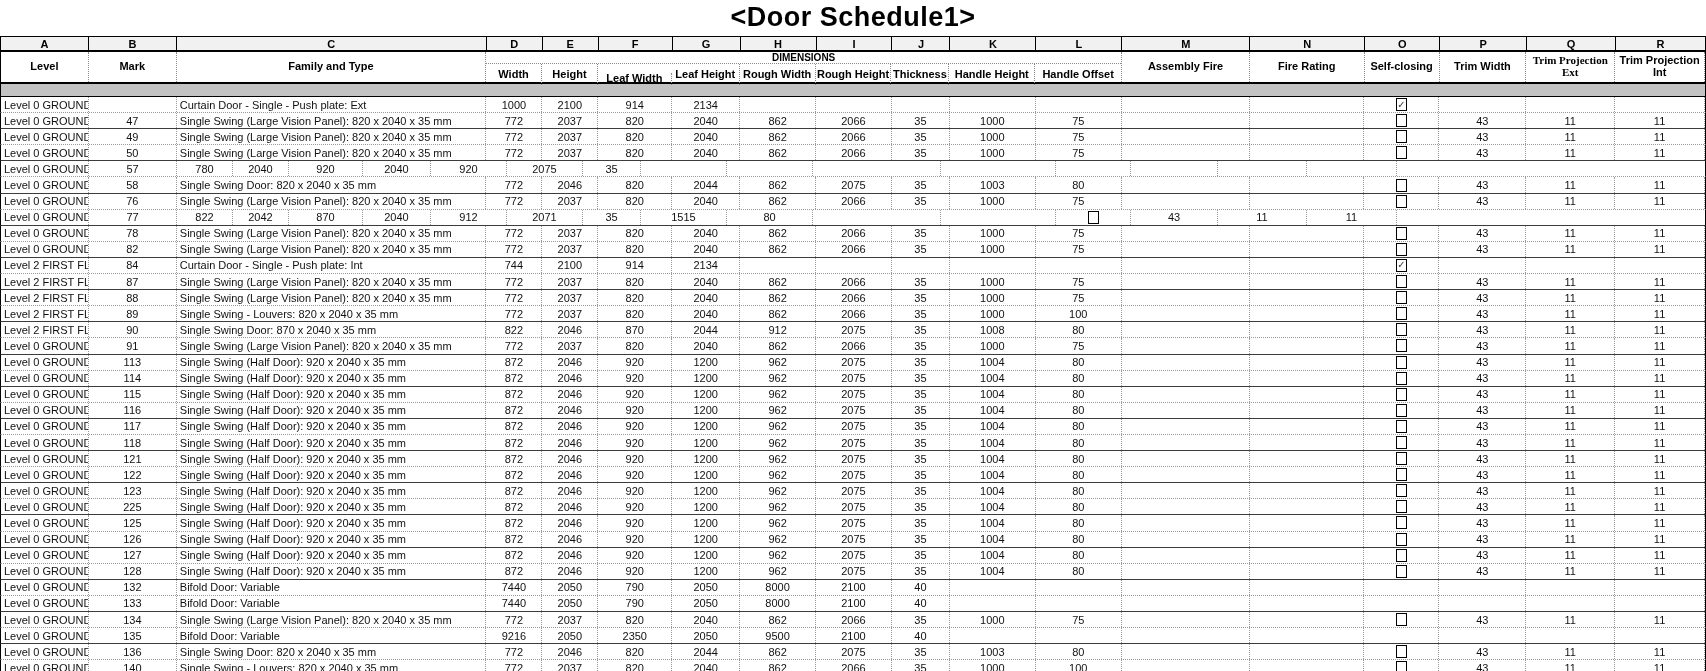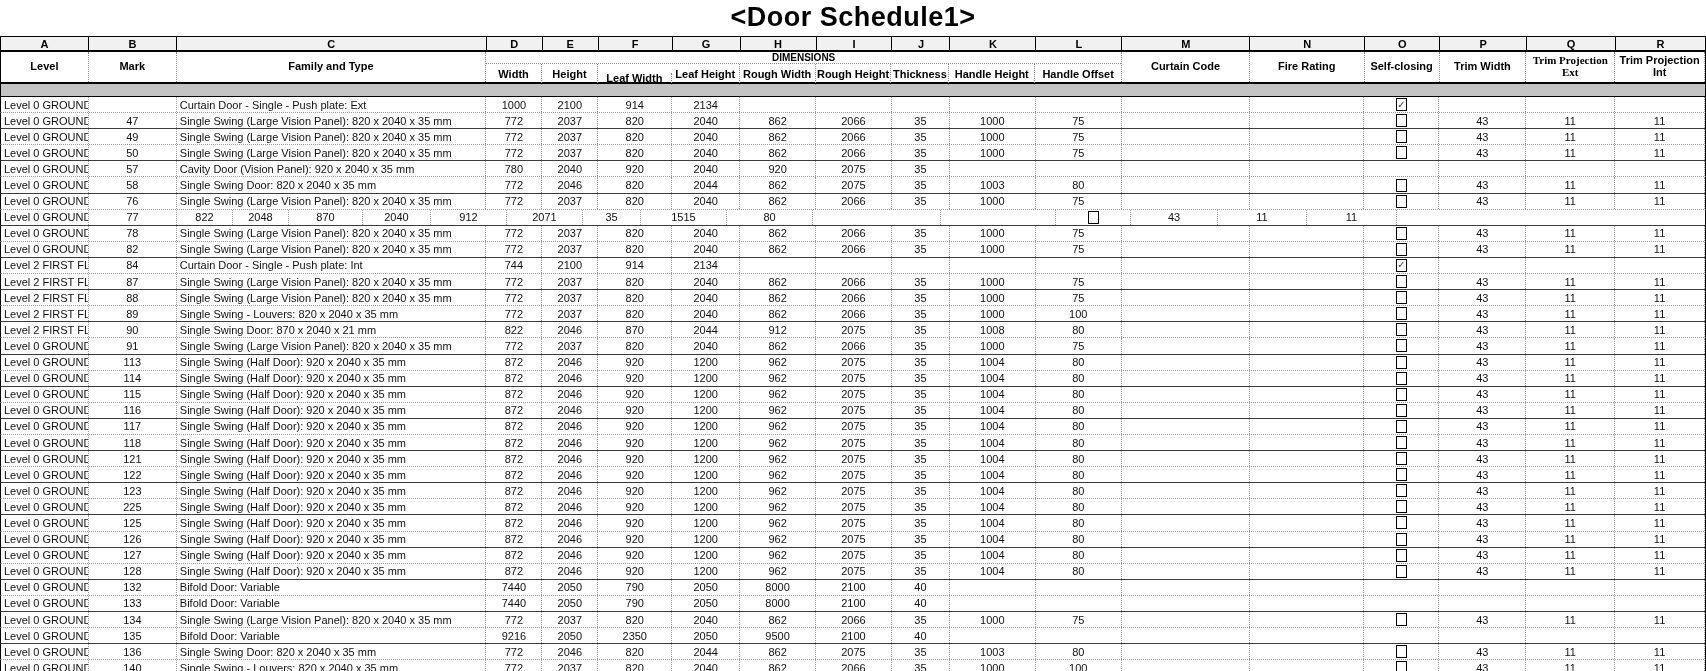--- a/index.html
+++ b/index.html
@@ -106,21 +106,21 @@
           <div class="ncell" style="width: 56px;">Height</div>
           <div class="ncell" style="width: 74px; margin-top: 9px;">Leaf Width</div>
           <div class="ncell" style="width: 68px;">Leaf Height</div>
           <div class="ncell" style="width: 76px;">Rough Width</div>
           <div class="ncell" style="width: 76px;">Rough Height</div>
           <div class="ncell" style="width: 58px;">Thickness</div>
           <div class="ncell" style="width: 86px;">Handle Height</div>
           <div class="ncell" style="width: 86px;">Handle Offset</div>
         </div>
       </div>
-      <div class="ncell" style="width: 128px;">Curtain Code</div>
+      <div class="ncell" style="width: 128px;">Assembly Fire</div>
       <div class="ncell" style="width: 115px;">Fire Rating</div>
       <div class="ncell" style="width: 75px;">Self-closing</div>
       <div class="ncell" style="width: 87px;">Trim Width</div>
       <div class="ncell" style="width: 89px; font-family: Liberation Serif, serif;">Trim Projection Ext</div>
       <div class="ncell" style="width: 90px;">Trim Projection Int</div>
     </div>
   <div class="grayrow"></div>
   <div id="dataRows">
       <div class="row-flex drow">
         <div class="dcell left" style="width: 88px;">Level 0 GROUND</div>
@@ -206,21 +206,20 @@
         <div class="dcell" style="width: 75px;">
           <span class="cb"></span>
         </div>
         <div class="dcell" style="width: 87px;">43</div>
         <div class="dcell" style="width: 89px;">11</div>
         <div class="dcell" style="width: 90px;">11</div>
       </div>
       <div class="row-flex drow">
         <div class="dcell left" style="width: 88px;">Level 0 GROUND</div>
         <div class="dcell" style="width: 88px; text-align: center;">57</div>
-        <div class="dcell left" style="width: 310px;">Cavity Door (Vision Panel): 920 x 2040 x 35 mm</div>
         <div class="dcell" style="width: 56px;">780</div>
         <div class="dcell" style="width: 56px;">2040</div>
         <div class="dcell" style="width: 74px;">920</div>
         <div class="dcell" style="width: 68px;">2040</div>
         <div class="dcell" style="width: 76px;">920</div>
         <div class="dcell" style="width: 76px;">2075</div>
         <div class="dcell" style="width: 58px;">35</div>
         <div class="dcell" style="width: 86px;"></div>
         <div class="dcell" style="width: 86px;"></div>
         <div class="dcell" style="width: 128px;"></div>
@@ -271,21 +270,21 @@
           <span class="cb"></span>
         </div>
         <div class="dcell" style="width: 87px;">43</div>
         <div class="dcell" style="width: 89px;">11</div>
         <div class="dcell" style="width: 90px;">11</div>
       </div>
       <div class="row-flex drow solid">
         <div class="dcell left" style="width: 88px;">Level 0 GROUND</div>
         <div class="dcell" style="width: 88px;">77</div>
         <div class="dcell" style="width: 56px;">822</div>
-        <div class="dcell" style="width: 56px;">2048</div>
+        <div class="dcell" style="width: 56px;">2042</div>
         <div class="dcell" style="width: 74px;">870</div>
         <div class="dcell" style="width: 68px;">2040</div>
         <div class="dcell" style="width: 76px;">912</div>
         <div class="dcell" style="width: 76px;">2071</div>
         <div class="dcell" style="width: 58px;">35</div>
         <div class="dcell" style="width: 86px;">1515</div>
         <div class="dcell" style="width: 86px;">80</div>
         <div class="dcell" style="width: 128px;"></div>
         <div class="dcell" style="width: 115px;"></div>
         <div class="dcell" style="width: 75px;">
@@ -423,21 +422,21 @@
         <div class="dcell" style="width: 75px;">
           <span class="cb"></span>
         </div>
         <div class="dcell" style="width: 87px;">43</div>
         <div class="dcell" style="width: 89px;">11</div>
         <div class="dcell" style="width: 90px;">11</div>
       </div>
       <div class="row-flex drow">
         <div class="dcell left" style="width: 88px;">Level 2 FIRST FLO</div>
         <div class="dcell" style="width: 88px;">90</div>
-        <div class="dcell left" style="width: 310px;">Single Swing Door: 870 x 2040 x 21 mm</div>
+        <div class="dcell left" style="width: 310px;">Single Swing Door: 870 x 2040 x 35 mm</div>
         <div class="dcell" style="width: 56px;">822</div>
         <div class="dcell" style="width: 56px;">2046</div>
         <div class="dcell" style="width: 74px;">870</div>
         <div class="dcell" style="width: 68px;">2044</div>
         <div class="dcell" style="width: 76px;">912</div>
         <div class="dcell" style="width: 76px;">2075</div>
         <div class="dcell" style="width: 58px;">35</div>
         <div class="dcell" style="width: 86px;">1008</div>
         <div class="dcell" style="width: 86px;">80</div>
         <div class="dcell" style="width: 128px;"></div>

